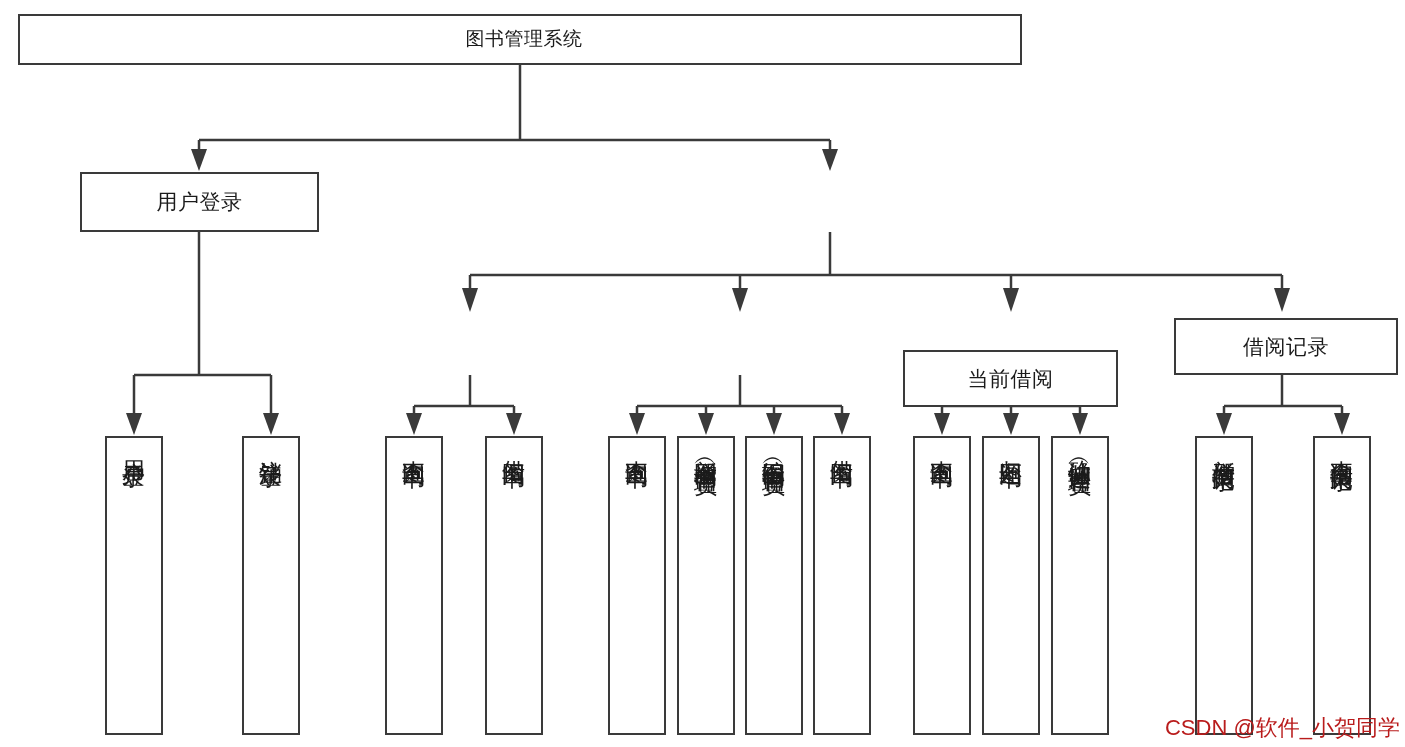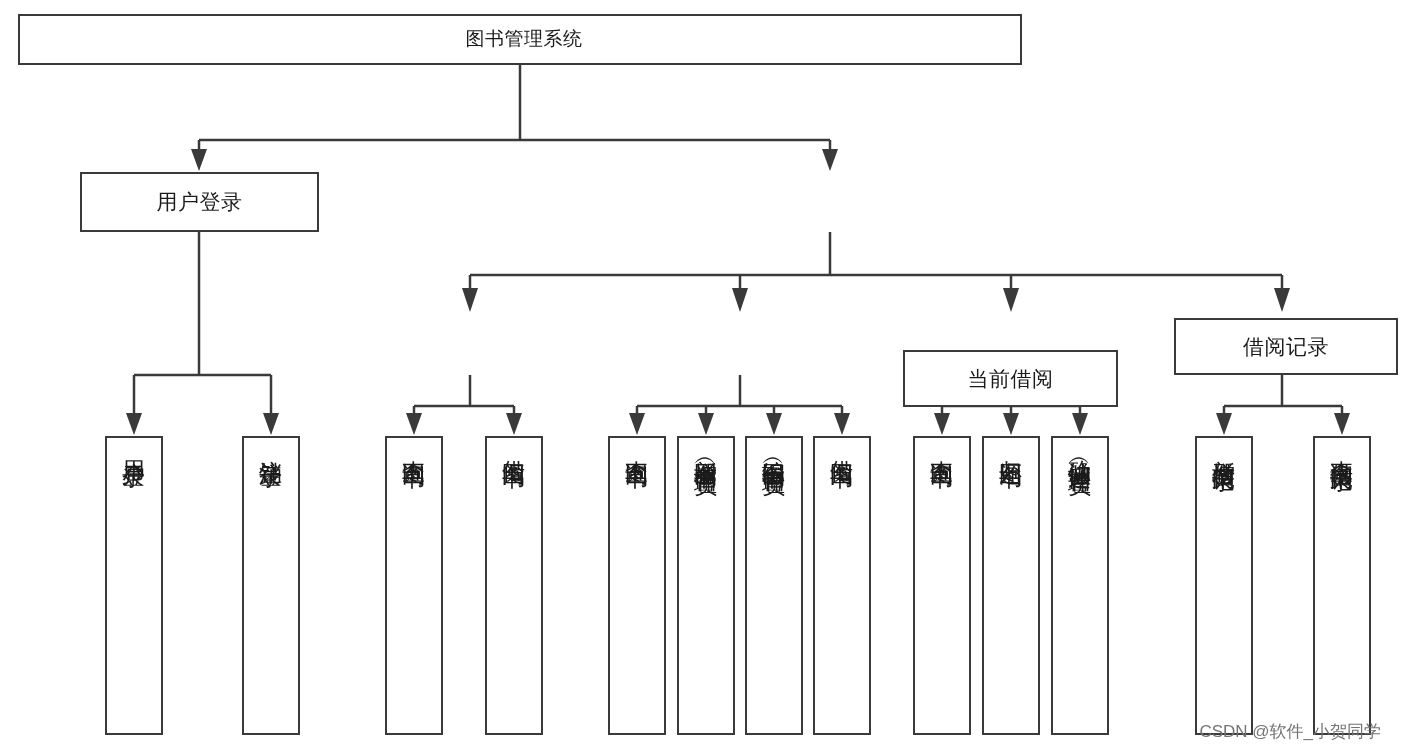--- a/index.html
+++ b/index.html
@@ -67,24 +67,24 @@
   .wire {
     stroke: #3a3a3a;
     stroke-width: 2.5;
     fill: none;
   }
   .arrowhead {
     fill: #3a3a3a;
   }
   #watermark {
     position: absolute;
-    right: 24px;
+    right: 5px;
     bottom: 4px;
-    font-size: 17px;
-    color: #737373;
+    font-size: 22px;
+    color: #b91c1c;
     white-space: nowrap;
     user-select: none;
   }
 </style>
 </head>
 <body>
 
 <div id="canvas">
 
   <svg id="wires" viewBox="0 0 1405 747">

